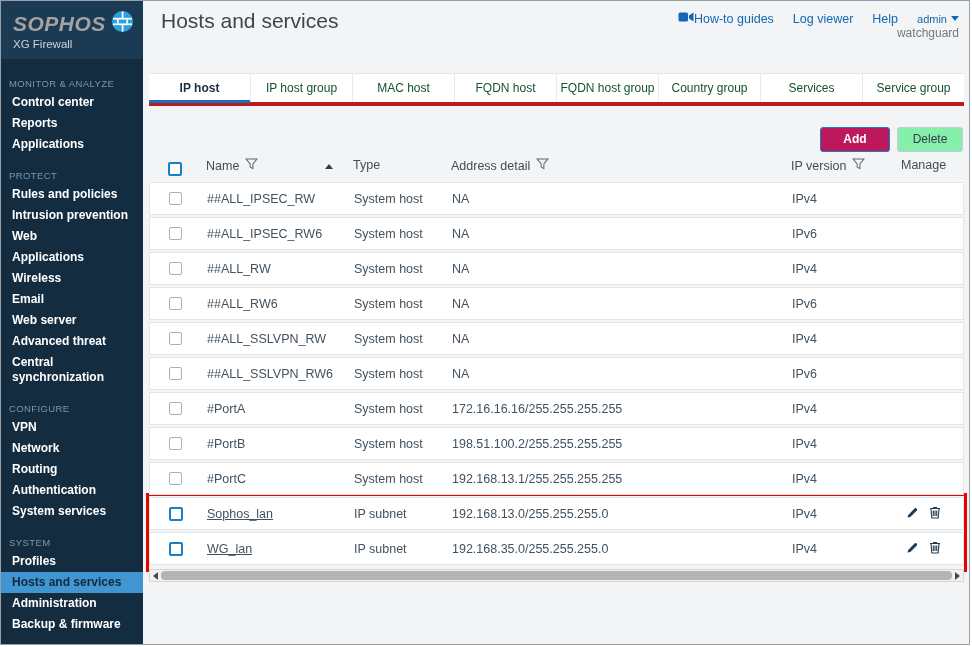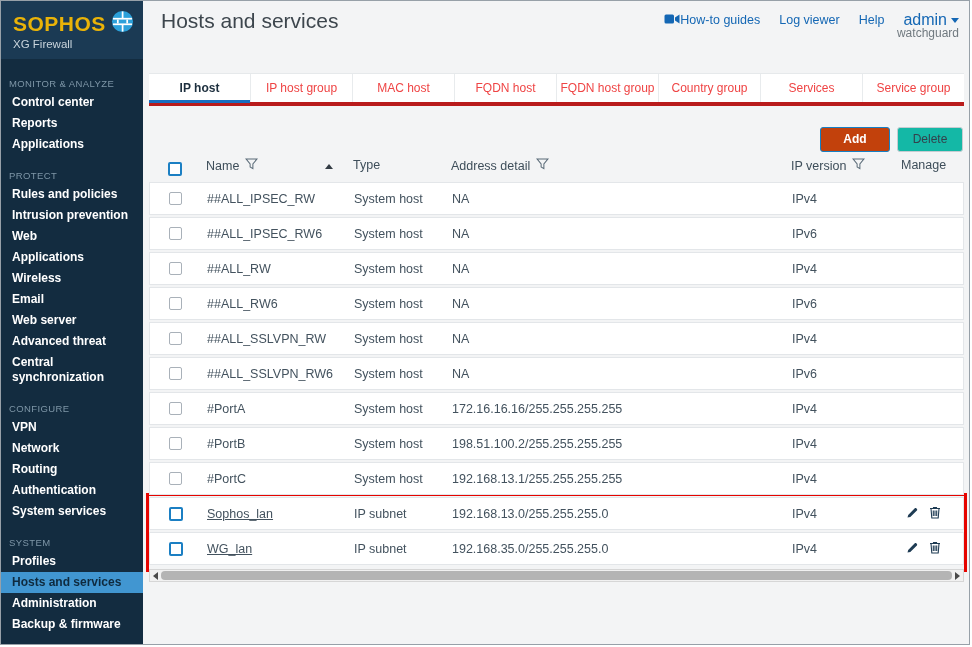--- a/index.html
+++ b/index.html
@@ -3,48 +3,48 @@
 <meta charset="utf-8">
 <style>
   * { margin:0; padding:0; box-sizing:border-box; }
   body { font-family:"Liberation Sans", sans-serif; background:#fff; }
   .frame { position:relative; width:970px; height:645px; border:1px solid #97a0a8; overflow:hidden; background:#f3f4f5; }
 
   
   .sidebar { position:absolute; left:0; top:0; width:142px; height:100%; background:#132c40; }
   .logo-block { height:58px; background:#1b3a54; padding:9px 0 0 12px; }
   .logo-row { display:flex; align-items:center; gap:5px; }
-  .logo-text { color:#eab308; font-size:21px; font-weight:bold; letter-spacing:0.5px; }
+  .logo-text { color:#a3a3a3; font-size:21px; font-weight:bold; letter-spacing:0.5px;font-style:italic; }
   .logo-sub { color:#c9d4dc; font-size:11.5px; margin-top:1px; }
   .side-nav { padding-top:4px; }
   .side-section { margin-top:11px; }
   .side-label { font-size:9.5px; color:#7e96a7; padding:4px 0 3px 8px; letter-spacing:0.4px; }
   .side-item { font-size:12px; font-weight:bold; color:#fff; padding:3px 4px 3px 11px; line-height:15px; cursor:pointer; }
   .side-item.active { background:#4196d1; color:#0f2a3e; }
 
   
   .main { position:absolute; left:142px; top:0; right:0; bottom:0; background:#f3f4f5; }
   .page-title { position:absolute; left:18px; top:8px; font-size:21px; color:#3d464d; }
 
   .topbar { position:absolute; right:10px; top:10px; display:flex; align-items:center; gap:19px; }
   .top-link { font-size:12.5px; color:#1467b4; cursor:pointer; display:flex; align-items:center; }
-  .user-menu { font-size:16px; color:#1467b4; cursor:pointer; display:flex; align-items:center; gap:4px; }
+  .user-menu { font-size:11px; color:#1467b4; cursor:pointer; display:flex; align-items:center; gap:4px; }
   .caret-down { width:0; height:0; border-left:4px solid transparent; border-right:4px solid transparent; border-top:5px solid #1467b4; }
   .user-sub { position:absolute; right:10px; top:25px; font-size:12px; color:#70797f; }
 
   
   .tabbar { position:absolute; left:6px; right:5px; top:72px; height:33px; background:#fff; border-top:1px solid #e6e9eb; border-bottom:4px solid #b91c1c; display:flex; }
-  .tab { flex:1; display:flex; align-items:center; justify-content:center; font-size:12px; color:#ef4444; cursor:pointer; position:relative; border-left:1px solid #e8ebed; }
+  .tab { flex:1; display:flex; align-items:center; justify-content:center; font-size:12px; color:#14532d; cursor:pointer; position:relative; border-left:1px solid #e8ebed; }
   .tab:first-child { border-left:none; }
   .tab.active { color:#1d2f3e; font-weight:bold; }
   .tab.active::after { content:""; position:absolute; left:0; right:0; bottom:-1px; height:3px; background:#1a6fc0; }
 
   
-  .btn-add { position:absolute; top:126px; right:79px; width:70px; height:25px; background:#c2410c; color:#fff; font-size:12px; font-weight:bold; border:1px solid #157fc4; border-radius:3px; text-align:center; line-height:23px; cursor:pointer; }
-  .btn-delete { position:absolute; top:126px; right:6px; width:66px; height:25px; background:#14b8a6; color:#33414c; font-size:12px; border:1px solid #c6ccd1; border-radius:3px; text-align:center; line-height:23px; cursor:pointer; }
+  .btn-add { position:absolute; top:126px; right:79px; width:70px; height:25px; background:#be185d; color:#fff; font-size:12px; font-weight:bold; border:1px solid #157fc4; border-radius:3px; text-align:center; line-height:23px; cursor:pointer; }
+  .btn-delete { position:absolute; top:126px; right:6px; width:66px; height:25px; background:#86efac; color:#33414c; font-size:12px; border:1px solid #c6ccd1; border-radius:3px; text-align:center; line-height:23px; cursor:pointer; }
 
   
   .tablewrap { position:absolute; left:6px; right:5px; top:152px; }
   .thead { position:relative; height:29px; font-size:12.5px; color:#3e4e5a; }
   .thead .cell { position:absolute; top:5px; display:flex; align-items:center; gap:6px; }
   .rows { position:relative; }
   .row { position:relative; height:33px; background:#fff; border:1px solid #e3e6e9; margin-bottom:2px; }
   .row .cell { position:absolute; top:9px; font-size:12.5px; color:#43525e; }
   .cb { width:13px; height:13px; border:1px solid #a9b1b9; border-radius:2px; background:#fff; cursor:pointer; }
   .cb.blue { width:14px; height:14px; border:2px solid #1b7fc3; }

